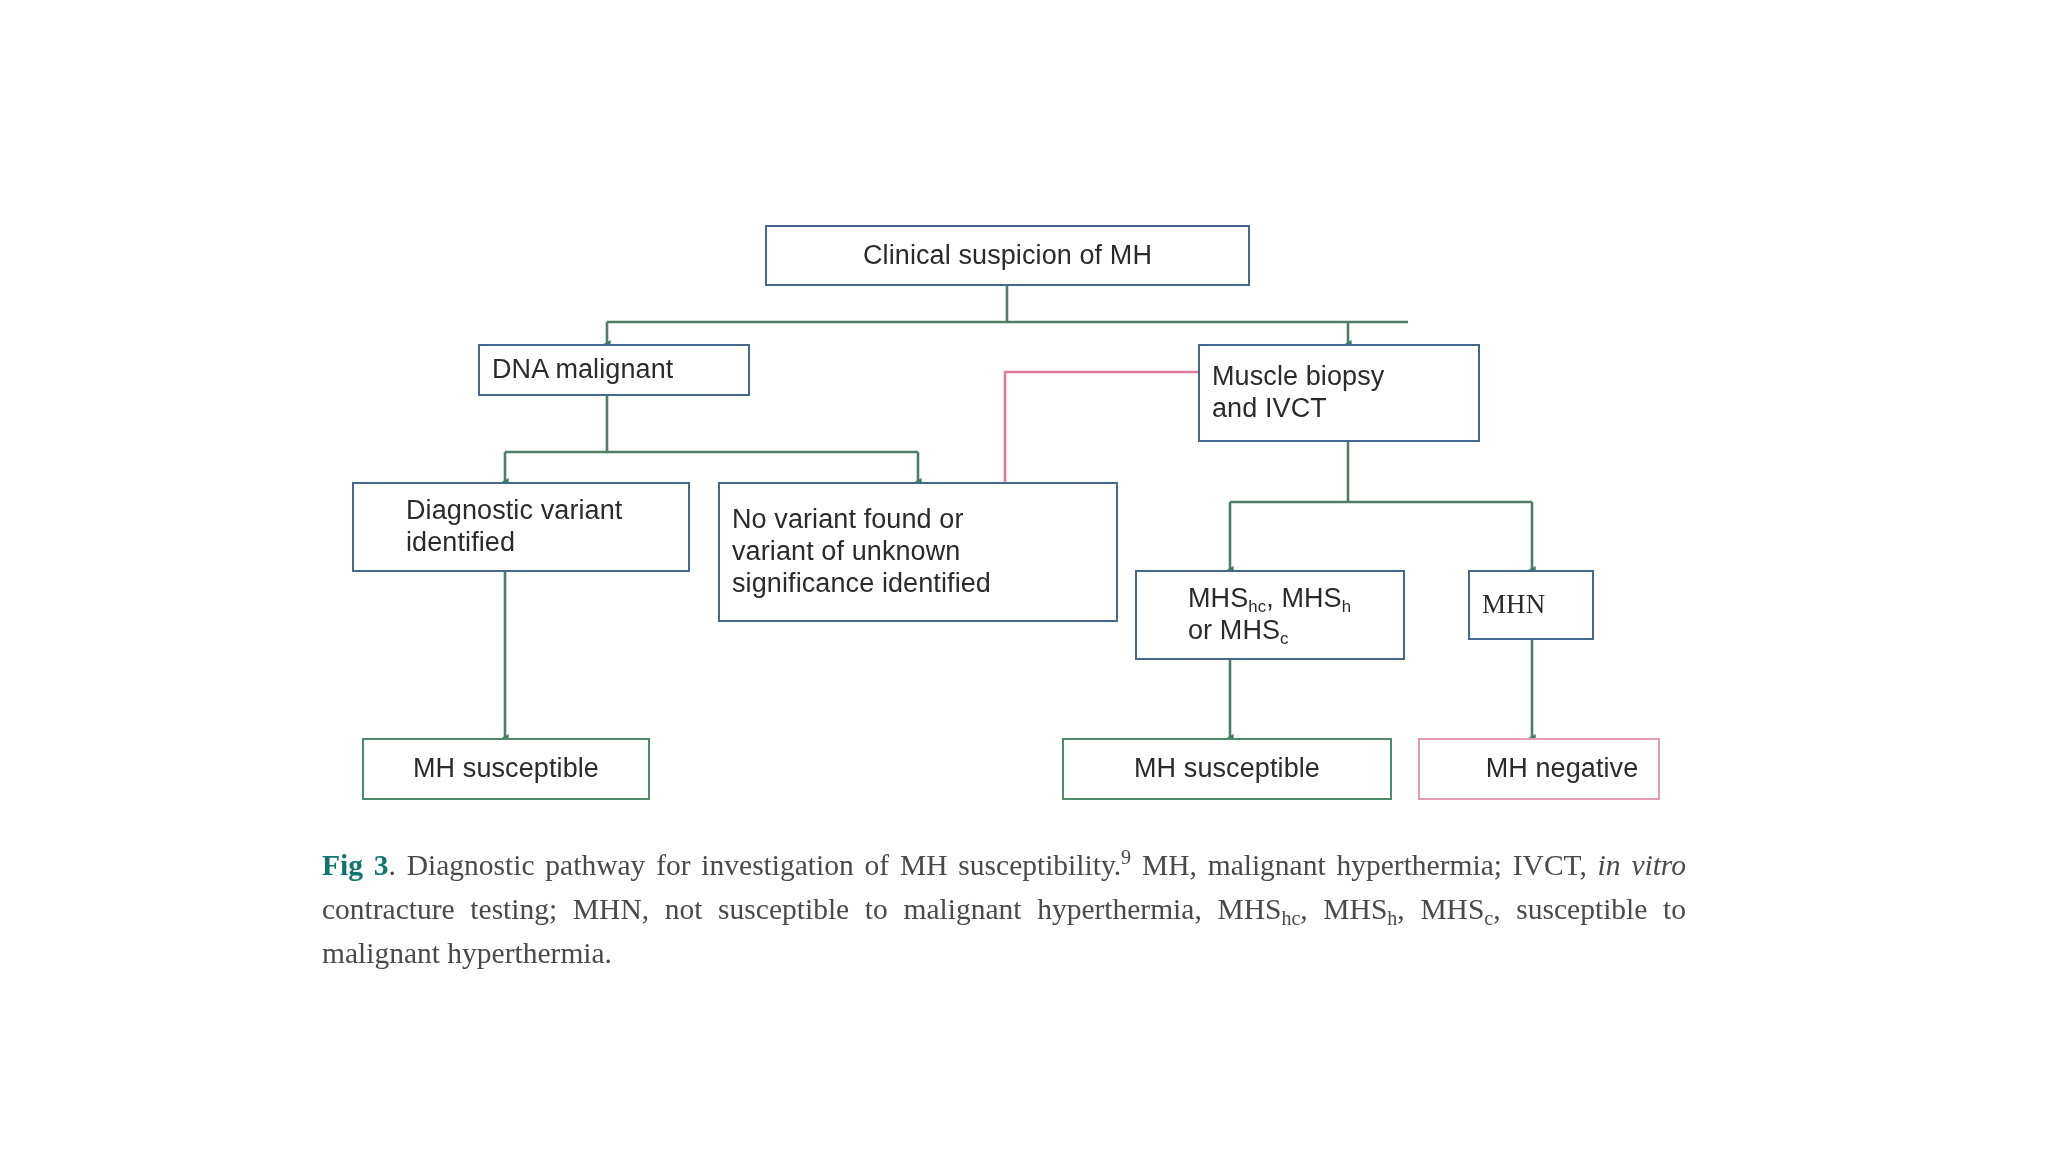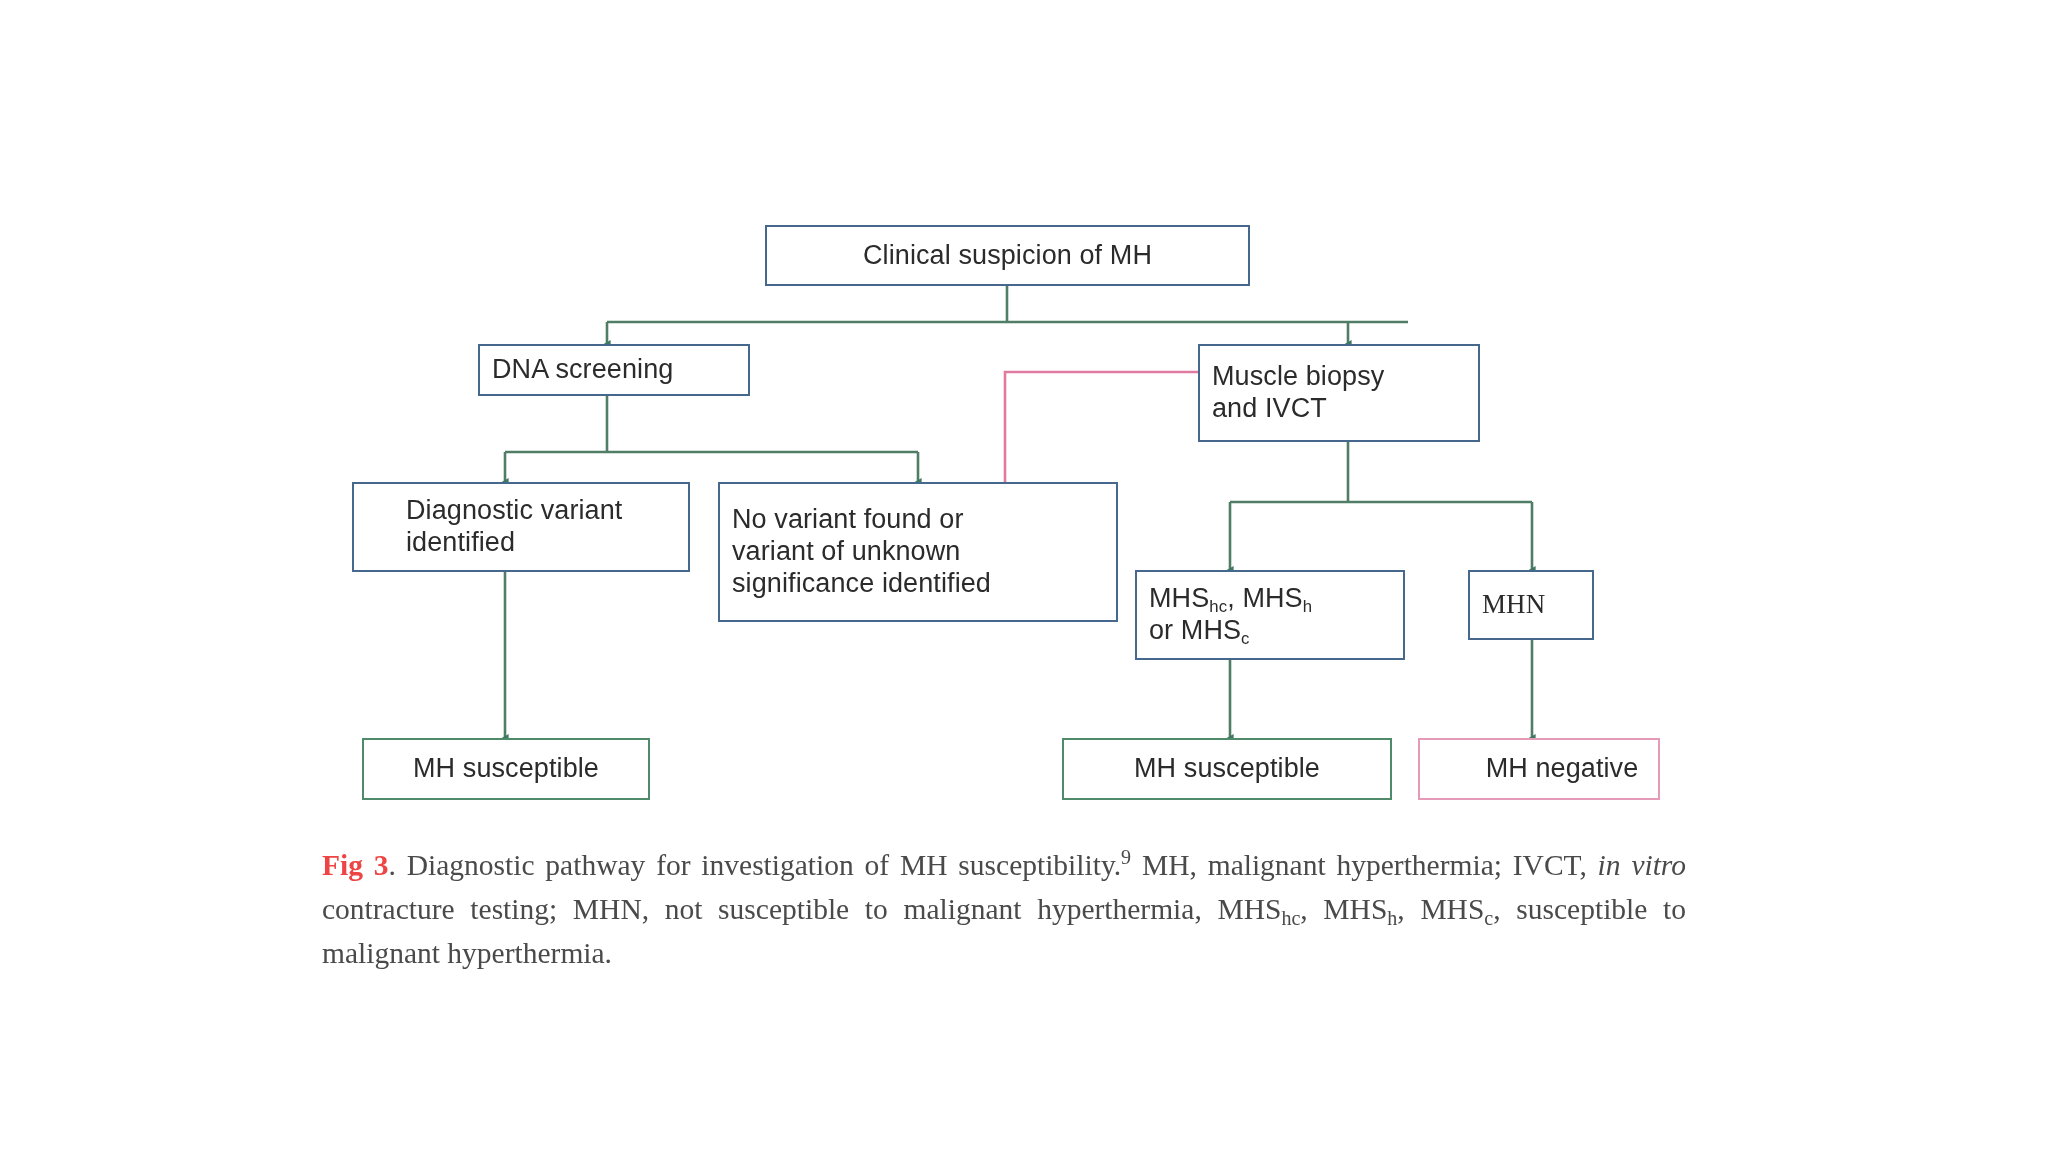--- a/index.html
+++ b/index.html
@@ -73,21 +73,21 @@
     top: 843px;
     width: 1364px;
     font-family: "Liberation Serif", serif;
     font-size: 29.5px;
     line-height: 44px;
     color: #4a4a4a;
     text-align: justify;
     text-justify: inter-word;
   }
   #caption .figlabel {
-    color: #ef4444;
+    color: #0f766e;
     font-weight: bold;
   }
   #caption .italic { font-style: italic; }
   #caption sup {
     font-size: 0.68em;
     vertical-align: super;
     line-height: 0;
   }
   #caption sub {
     font-size: 0.68em;
@@ -146,21 +146,21 @@
 
         <path d="M1005,482 L1005,372 L1332,372" marker-end="url(#arrow-pink)"></path>
       </g>
     </svg>
 
     <div class="node center" style="left:765px; top:225px; width:485px; height:61px;">
       <span class="txt">Clinical suspicion of MH</span>
     </div>
 
     <div class="node" style="left:478px; top:344px; width:272px; height:52px;">
-      <span class="txt">DNA screening</span>
+      <span class="txt">DNA malignant</span>
     </div>
 
     <div class="node" style="left:1198px; top:344px; width:282px; height:98px;">
       <span class="txt">
         <span>Muscle biopsy</span><br>
         <span>and IVCT</span>
       </span>
     </div>
 
     <div class="node" style="left:352px; top:482px; width:338px; height:90px;padding-left:40px;">
@@ -171,21 +171,21 @@
     </div>
 
     <div class="node" style="left:718px; top:482px; width:400px; height:140px;justify-content:flex-end;">
       <span class="txt">
         <span>No variant found or</span><br>
         <span>variant of unknown</span><br>
         <span>significance identified</span>
       </span>
     </div>
 
-    <div class="node" style="left:1135px; top:570px; width:270px; height:90px;">
+    <div class="node" style="left:1135px; top:570px; width:270px; height:90px;padding-left:39px;">
       <span class="txt">
         <span><span>MHS</span><sub>hc</sub><span>, MHS</span><sub>h</sub></span><br>
         <span><span>or MHS</span><sub>c</sub></span>
       </span>
     </div>
 
     <div class="node" style="left:1468px; top:570px; width:126px; height:70px;font-family:Liberation Serif, serif;">
       <span class="txt">MHN</span>
     </div>
 

